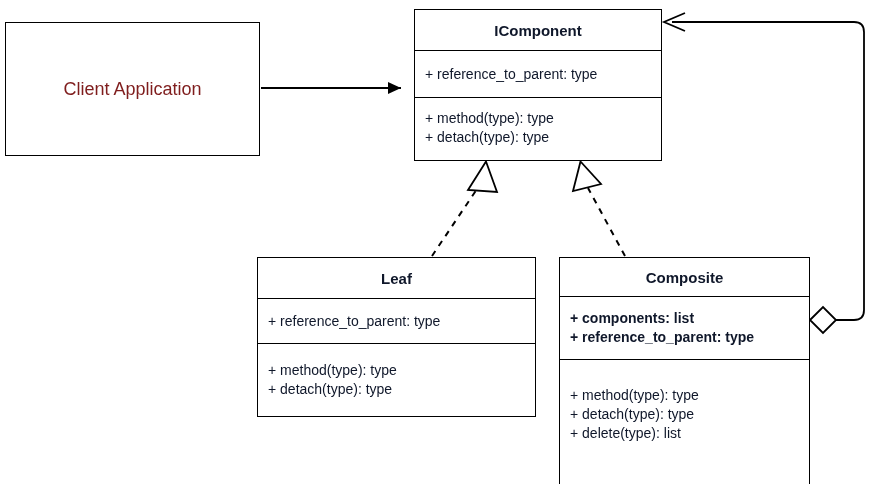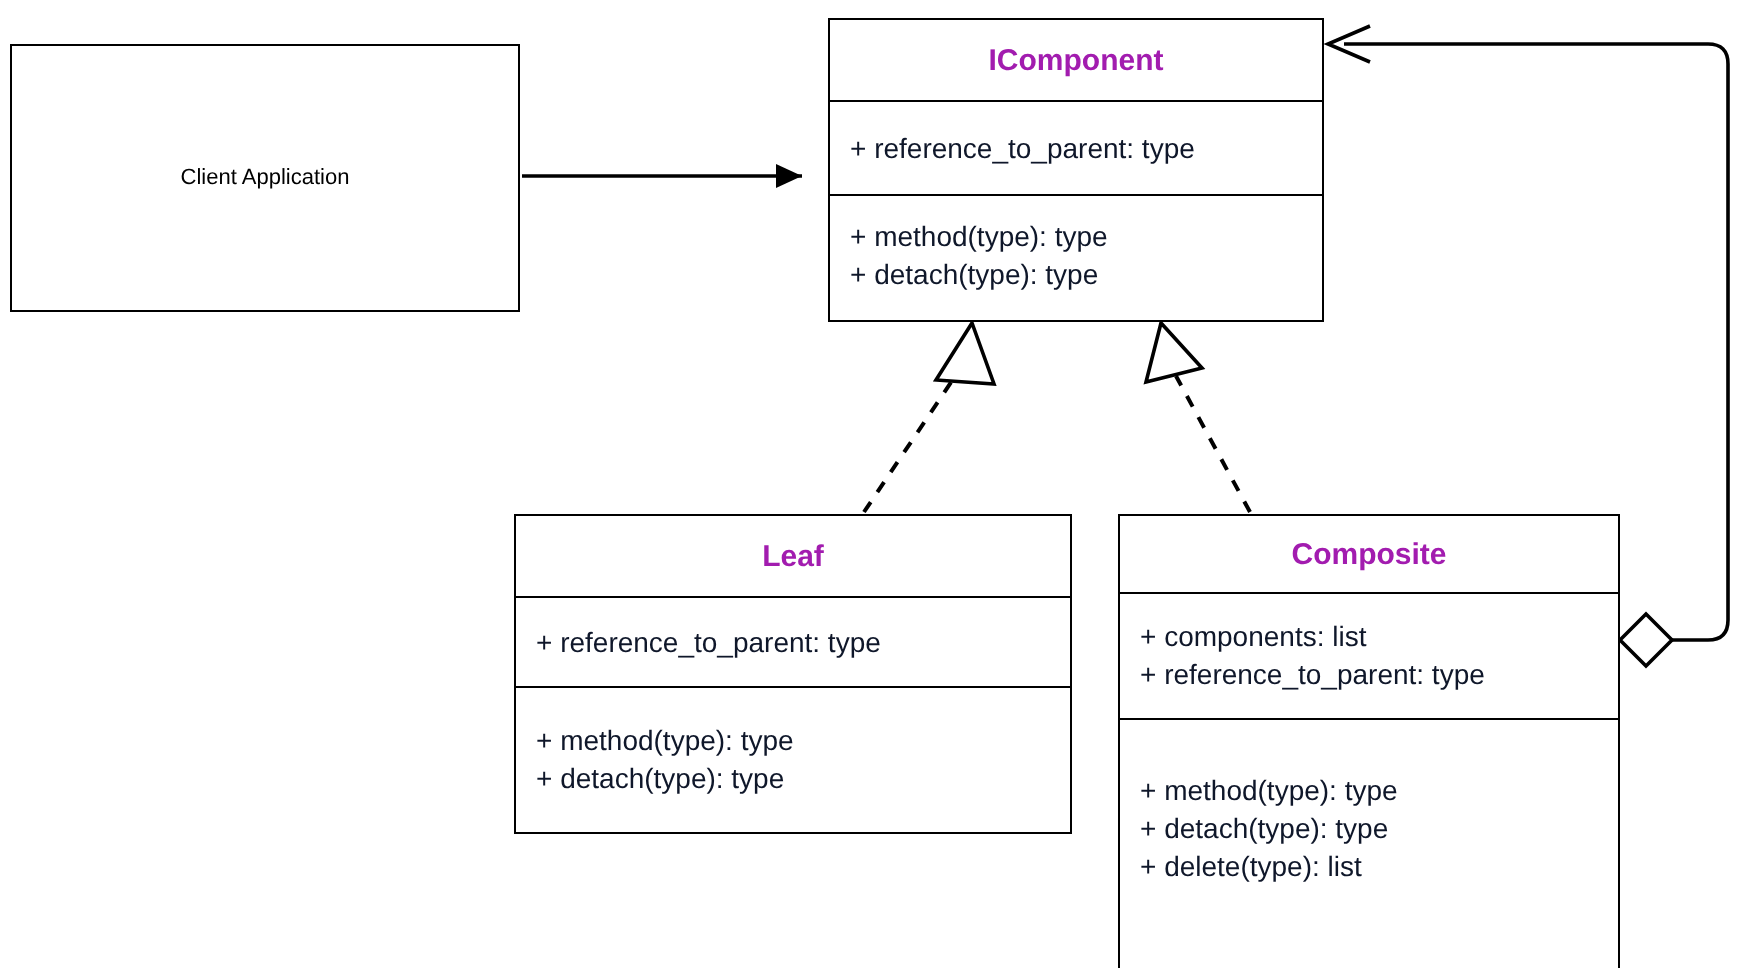--- a/index.html
+++ b/index.html
@@ -34,37 +34,37 @@
   .plain-box {
     position: absolute;
     box-sizing: border-box;
     border: 1.6px solid #000000;
     background: #ffffff;
     display: flex;
     align-items: center;
     justify-content: center;
   }
   .plain-box .plain-label {
-    font-size: 11px;
-    color: #000000;
+    font-size: 18px;
+    color: #7f1d1d;
   }
   .compartment {
     box-sizing: border-box;
     position: relative;
   }
   .compartment.divided {
     border-bottom: 1.6px solid #000000;
   }
   .class-title {
     display: flex;
     align-items: center;
     justify-content: center;
     font-size: 15px;
     font-weight: bold;
-    color: #a21caf;
+    color: #0f172a;
   }
   .member-list {
     display: flex;
     flex-direction: column;
     justify-content: center;
     padding-left: 10px;
   }
   .member {
     font-size: 14px;
     line-height: 19px;
@@ -136,21 +136,21 @@
     <div class="compartment member-list" style="height:71px;">
       <div class="member">+ method(type): type</div>
       <div class="member">+ detach(type): type</div>
     </div>
   </div>
 
   <div class="uml-box" style="left:559px; top:257px; width:251px; height:264px;">
     <div class="compartment divided class-title" style="height:39px;">
       <span>Composite</span>
     </div>
-    <div class="compartment divided member-list" style="height:63px;">
+    <div class="compartment divided member-list" style="height:63px;font-weight:bold;">
       <div class="member">+ components: list</div>
       <div class="member">+ reference_to_parent: type</div>
     </div>
     <div class="compartment member-list" style="height:108px;">
       <div class="member">+ method(type): type</div>
       <div class="member">+ detach(type): type</div>
       <div class="member">+ delete(type): list</div>
     </div>
   </div>
 

